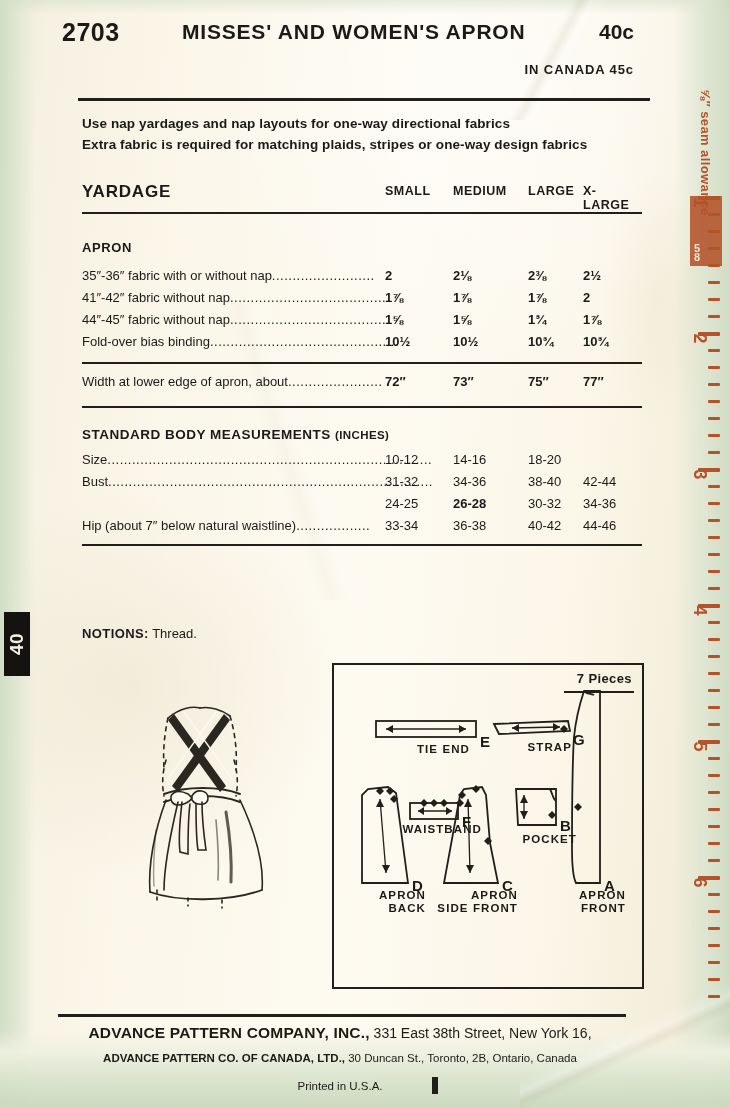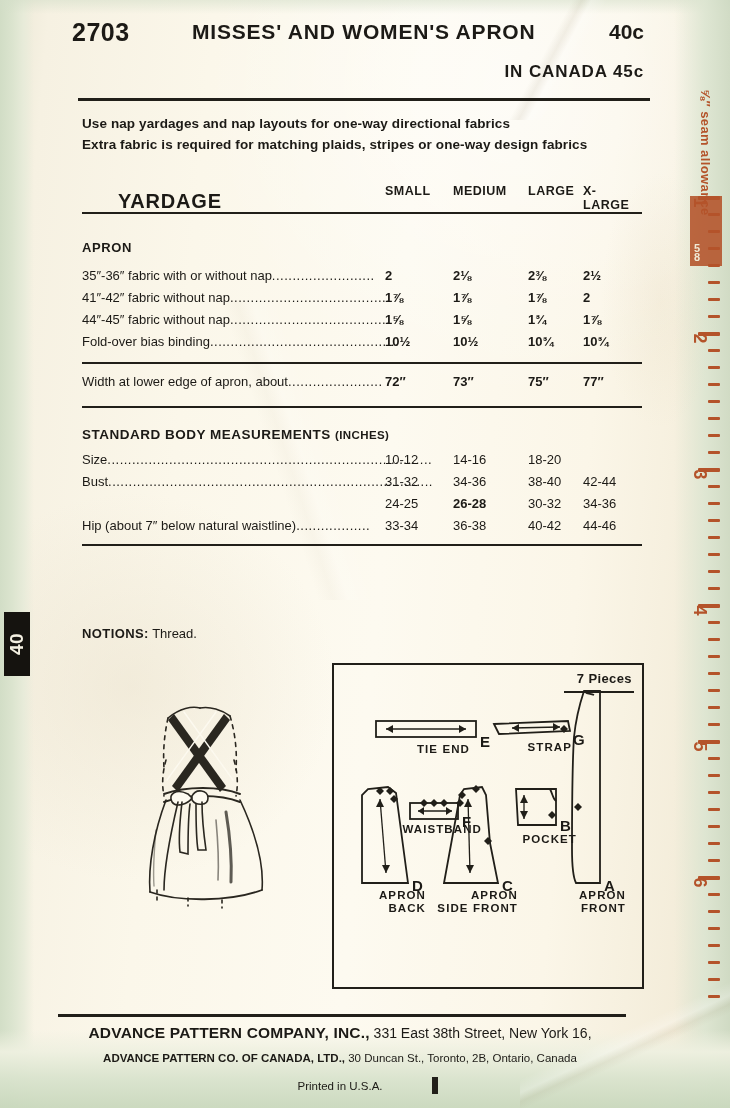--- a/index.html
+++ b/index.html
@@ -73,33 +73,33 @@
   .tick.minor{width:12px;}
   .rnum{
     position:absolute;right:20px;color:#b4532a;font-weight:bold;font-size:18px;
     transform:rotate(90deg);transform-origin:center;
   }
 
   
   #content{position:absolute;left:0;top:0;width:680px;height:1108px;z-index:3;}
 
   
-  #header{position:absolute;left:72px;top:18px;width:572px;height:68px;}
+  #header{position:absolute;left:62px;top:18px;width:572px;height:68px;}
   #pattern-number{position:absolute;left:0;top:0;font-size:25px;font-weight:bold;letter-spacing:.5px;}
   #pattern-title{position:absolute;left:120px;top:2px;font-size:21px;font-weight:bold;letter-spacing:.8px;white-space:nowrap;}
   #price-us{position:absolute;right:0;top:2px;font-size:21px;font-weight:bold;}
-  #price-canada{position:absolute;right:0;top:44px;font-size:17px;font-weight:bold;letter-spacing:.9px;white-space:nowrap;}
+  #price-canada{position:absolute;right:0;top:44px;font-size:13px;font-weight:bold;letter-spacing:.9px;white-space:nowrap;}
   #rule-header{position:absolute;left:78px;top:98px;width:572px;height:3px;background:#211f19;}
 
   
   #fabric-note{position:absolute;left:82px;top:113px;width:560px;font-size:13.5px;line-height:21px;font-weight:bold;letter-spacing:.1px;}
 
   
   #yardage-head{position:absolute;left:82px;top:182px;width:560px;height:22px;}
-  #yardage-label{position:absolute;left:0;top:8px;font-size:20px;font-weight:bold;letter-spacing:.8px;margin-left:36px;}
+  #yardage-label{position:absolute;left:0;top:0;font-size:17px;font-weight:bold;letter-spacing:.8px;}
   .colhead{position:absolute;top:2px;font-size:12.5px;font-weight:bold;letter-spacing:.5px;}
   #rule-yard{position:absolute;left:82px;top:212px;width:560px;height:2px;background:#211f19;}
 
   #apron-label{position:absolute;left:82px;top:240px;font-size:13px;font-weight:bold;letter-spacing:.6px;}
 
   .yrow{position:absolute;left:82px;width:560px;height:20px;font-size:13px;}
   .ylabel{position:absolute;left:0;top:0;white-space:nowrap;}
   .dots{display:inline-block;letter-spacing:.5px;}
   .yval{position:absolute;top:0;font-weight:bold;font-size:13px;}
 

